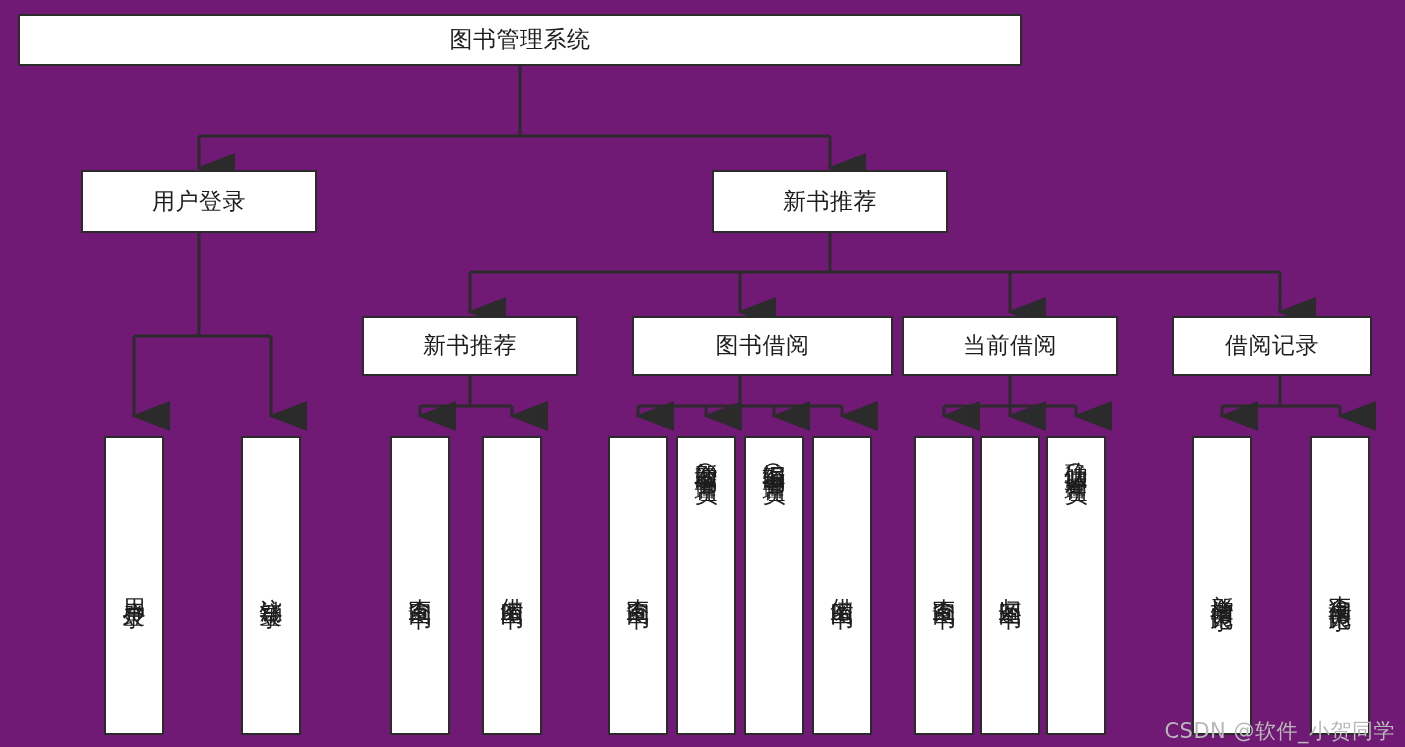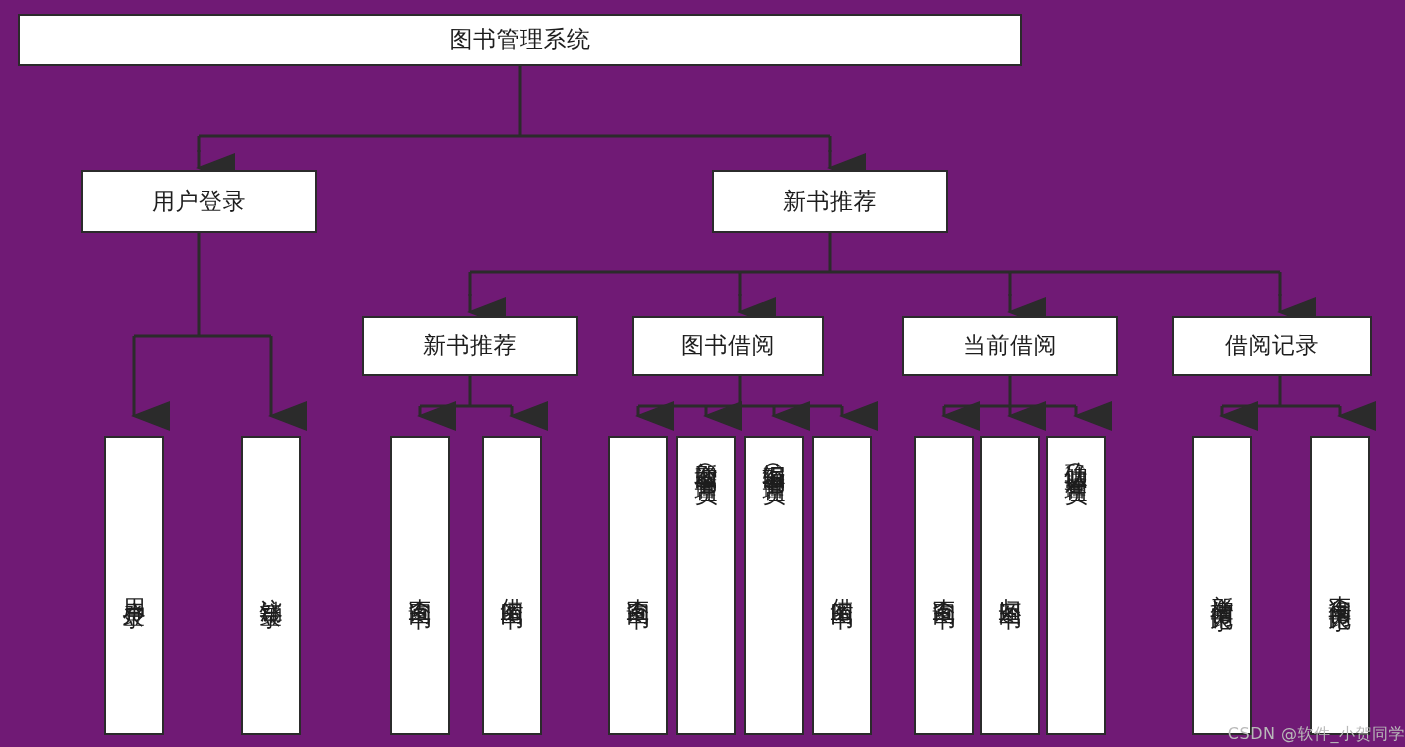--- a/index.html
+++ b/index.html
@@ -58,23 +58,23 @@
     line-height:1.0;
     letter-spacing:3px;
     -webkit-text-orientation:upright;
   }
   .node.v.mid{
     align-items:center;
     padding-top:0;
   }
   .watermark{
     position:absolute;
-    right:0;
+    right:10px;
     bottom:2px;
-    font-size:16px;
+    font-size:21px;
     color:#b9b9b9;
     letter-spacing:0.5px;
     z-index:3;
     white-space:nowrap;
     font-family:"DejaVu Sans","Liberation Sans",sans-serif;
     margin-top:48px;
   }
 </style>
 </head>
 <body>
@@ -166,21 +166,21 @@
   </div>
 
   <div class="node h" style="left:712px; top:170px; width:236px; height:63px;">
     <span class="lbl">新书推荐</span>
   </div>
 
   <div class="node h" style="left:362px; top:316px; width:216px; height:60px;">
     <span class="lbl">新书推荐</span>
   </div>
 
-  <div class="node h" style="left:632px; top:316px; width:192px; height:60px;">
+  <div class="node h" style="left:632px; top:316px; width:261px; height:60px;">
     <span class="lbl">图书借阅</span>
   </div>
 
   <div class="node h" style="left:902px; top:316px; width:216px; height:60px;justify-content:center;">
     <span class="lbl">当前借阅</span>
   </div>
 
   <div class="node h" style="left:1172px; top:316px; width:200px; height:60px;">
     <span class="lbl">借阅记录</span>
   </div>

